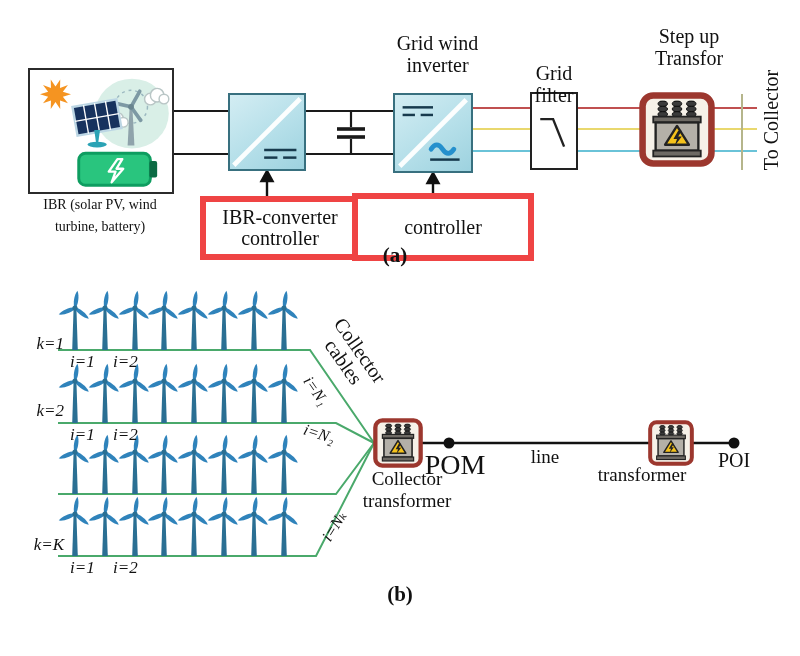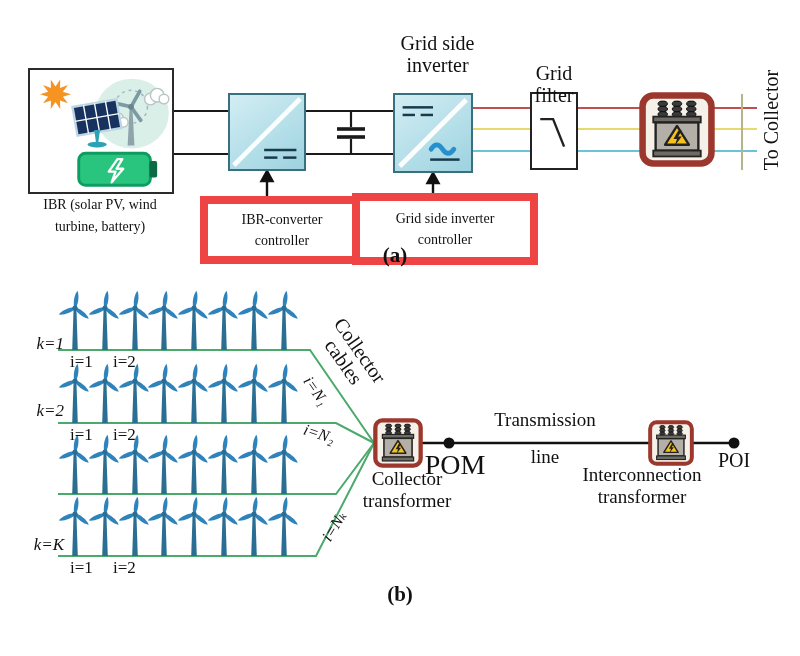--- a/index.html
+++ b/index.html
@@ -6,28 +6,28 @@
   #stage{position:relative;width:800px;height:656px;background:#fff;overflow:hidden;
          font-family:"Liberation Serif","DejaVu Serif",serif;color:#111;}
   .abs{position:absolute;}
   .ctr{text-align:center;}
   svg.overlay{position:absolute;left:0;top:0;width:800px;height:656px;z-index:1;}
   .title{font-size:20px;line-height:22px;text-align:center;z-index:3;}
   .box{position:absolute;box-sizing:border-box;z-index:2;}
   .srcbox{border:2.5px solid #2b2b2b;background:#fff;}
   .pwr{border:2px solid #38707f;background:linear-gradient(145deg,#d3edf3 0%,#b5dfe9 55%,#9dd2df 100%);}
   .filter{border:2.2px solid #222;background:#fff;}
-  .ctrl{border:8px solid #ef4444;background:#fff;font-size:14px;line-height:21px;
+  .ctrl{border:6px solid #ef4444;background:#fff;font-size:20px;line-height:21px;
         text-align:center;display:flex;flex-direction:column;justify-content:center;z-index:3;}
   .caption{font-weight:bold;font-size:21px;text-align:center;z-index:3;}
   .lbl{font-size:19px;line-height:22px;text-align:center;z-index:3;}
   .vert{z-index:3;font-size:20px;text-align:center;transform:rotate(-90deg);}
   .klabel{position:absolute;left:16px;width:48px;text-align:right;font-style:italic;
           font-size:17px;z-index:3;}
-  .ilabel{position:absolute;width:44px;text-align:left;font-size:17px;z-index:3;}
+  .ilabel{position:absolute;width:44px;text-align:left;font-style:italic;font-size:17px;z-index:3;}
   .cablelabel{position:absolute;font-style:italic;font-size:16px;white-space:nowrap;z-index:3;}
   .turbine{position:absolute;width:36px;height:62px;z-index:2;overflow:visible;}
   .xfsvg{position:absolute;z-index:2;}
   .rot-cables{z-index:3;font-size:20px;line-height:20px;text-align:center;
               transform:translate(-50%,-50%) rotate(55deg);}
 </style>
 </head>
 <body>
 
 <div id="stage">
@@ -150,26 +150,30 @@
       </g>
       <g>
         <rect x="50" y="86" width="74" height="33" rx="7" fill="#29c57e" stroke="#0e9d60" stroke-width="3"></rect>
         <rect x="123" y="94" width="8" height="17" rx="2" fill="#0c6b44"></rect>
         <path d="M90,92 l-9,13 h7 l-4,11 12,-14 h-7 l6,-10 z" fill="none" stroke="#fff" stroke-width="2.4" stroke-linejoin="round"></path>
       </g>
     </svg>
   </div>
 
   <div class="abs title" style="left:375px;top:32px;width:125px;">
-    <div>Grid side</div>
+    <div>Grid wind</div>
     <div>inverter</div>
   </div>
   <div class="abs title" style="left:523px;top:38px;width:62px;margin-top:24px;">
     <div>Grid</div>
     <div>filter</div>
+  </div>
+  <div class="abs title" style="left:625px;top:25px;width:128px;">
+    <div>Step up</div>
+    <div>Transfor</div>
   </div>
 
   <div class="box pwr" style="left:228px;top:93px;width:78px;height:78px;">
     <svg viewBox="0 0 78 78" style="width:100%;height:100%">
       <path d="M4,74 L74,4" stroke="rgba(255,255,255,0.95)" stroke-width="5"></path>
       <g stroke="#173a4d" stroke-width="2.6">
         <path d="M36,58 H70"></path>
           <path d="M36,66 H50"></path>
           <path d="M56,66 H70"></path>
       </g>
@@ -206,21 +210,20 @@
   <div class="abs ctr" style="left:8px;top:194px;width:184px;font-size:14px;line-height:21.5px;z-index:3;">
     <div>IBR (solar PV, wind</div>
     <div>turbine, battery)</div>
   </div>
 
   <div class="ctrl abs" style="left:200px;top:196px;width:148px;height:52px;">
     <div>IBR-converter</div>
     <div>controller</div>
   </div>
   <div class="ctrl abs" style="left:352px;top:193px;width:170px;height:56px;">
-    <div>Grid side inverter</div>
     <div>controller</div>
   </div>
 
   <div class="abs caption" style="left:370px;top:243px;width:50px;">(a)</div>
 
   <div id="wind-farm" class="abs" style="left:0;top:0;width:800px;height:656px;pointer-events:none;">
       <svg class="turbine" viewBox="0 0 36 62" style="left: 57px; top: 290px;">
         <use href="#turbine"></use>
       </svg>
       <svg class="turbine" viewBox="0 0 36 62" style="left: 86.8px; top: 290px;">
@@ -336,30 +339,28 @@
   </div>
 
   <svg class="xfsvg" style="left:373px;top:418px;width:50px;height:50px;" viewBox="0 0 64 64">
     <use href="#transformer"></use>
   </svg>
 
   <svg class="xfsvg" style="left:648px;top:420px;width:46px;height:46px;" viewBox="0 0 64 64">
     <use href="#transformer"></use>
   </svg>
 
-  <div class="abs lbl" style="left:470px;top:409px;width:150px;">Transmission</div>
   <div class="abs lbl" style="left:500px;top:446px;width:90px;">line</div>
 
   <div class="abs lbl" style="left:424px;top:454px;width:62px;font-size:28px;">POM</div>
   <div class="abs lbl" style="left:706px;top:449px;width:56px;font-size:20px;">POI</div>
 
   <div class="abs lbl" style="left:337px;top:468px;width:140px;">
     <div>Collector</div>
     <div>transformer</div>
   </div>
   <div class="abs lbl" style="left:552px;top:464px;width:180px;">
-    <div>Interconnection</div>
     <div>transformer</div>
   </div>
 
   <div class="abs caption" style="left:375px;top:582px;width:50px;">(b)</div>
 
 </div>
 
 </body></html>

